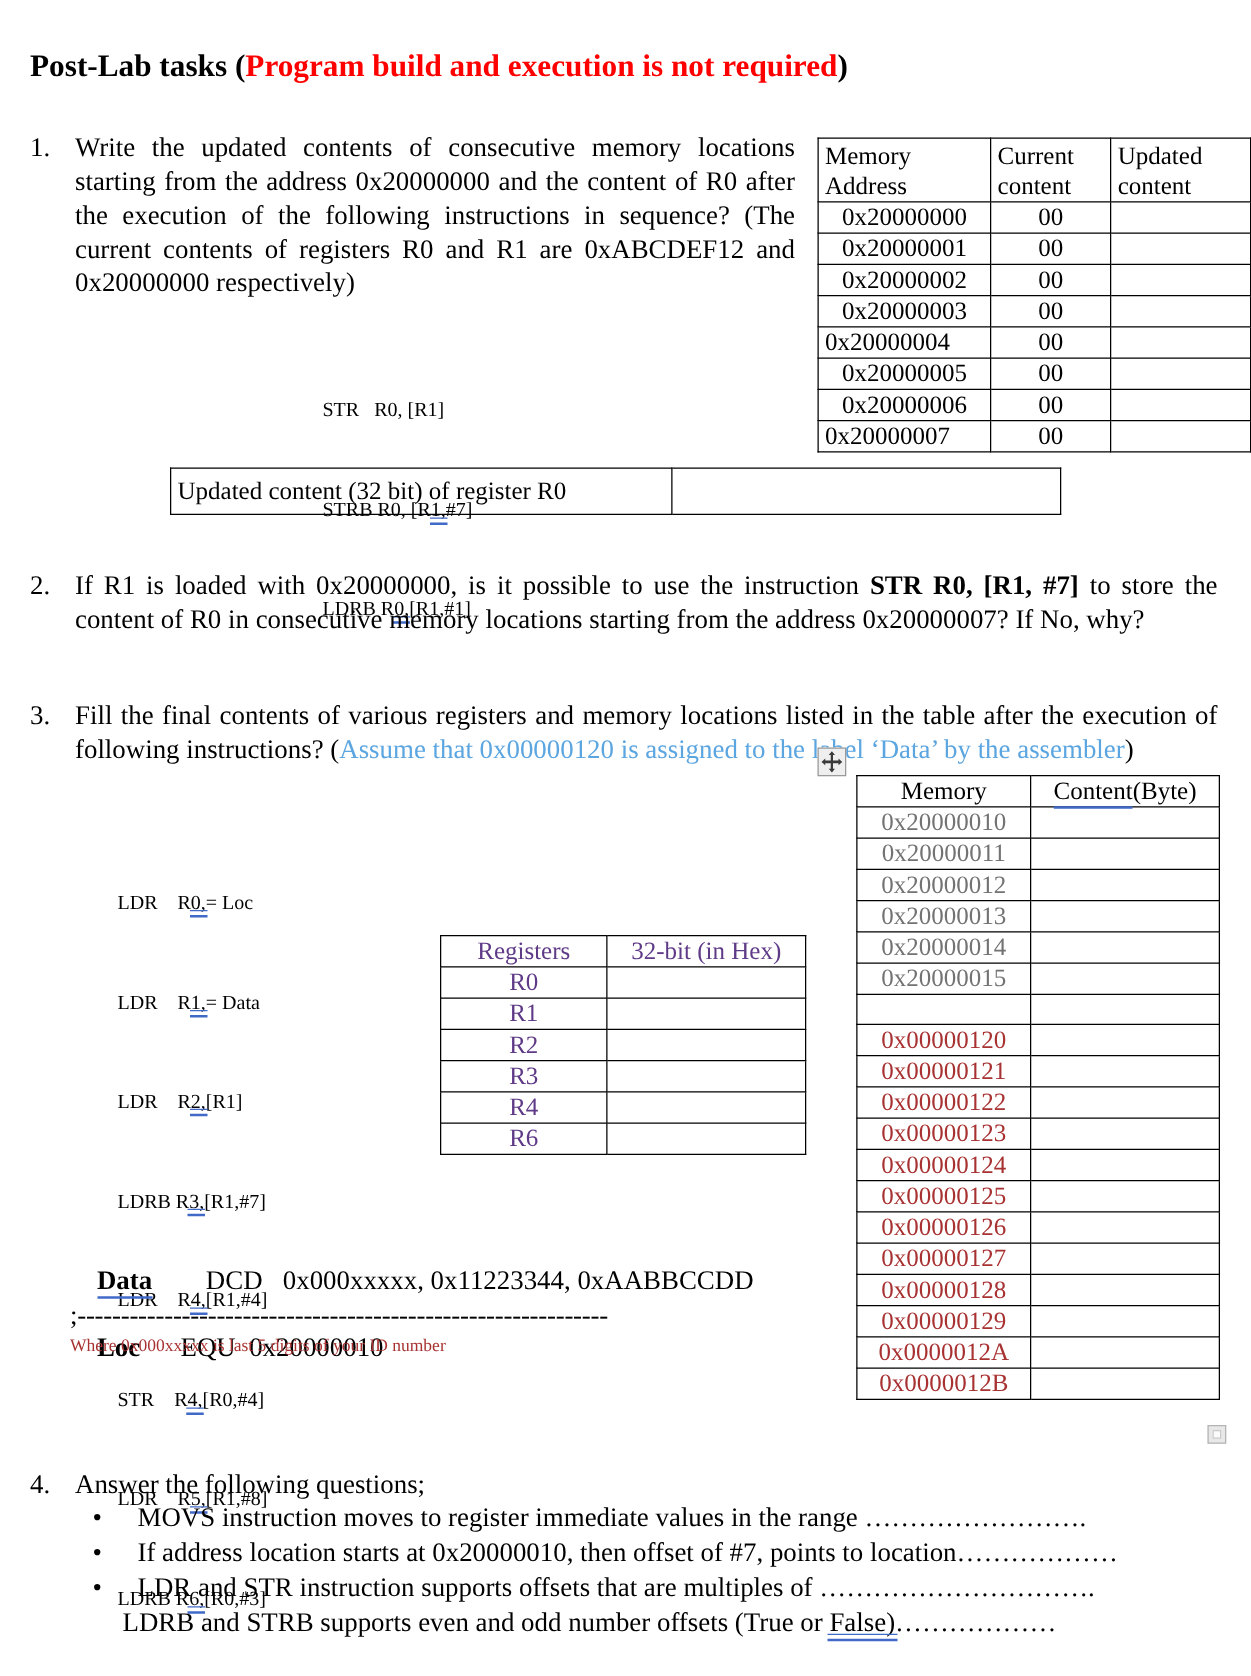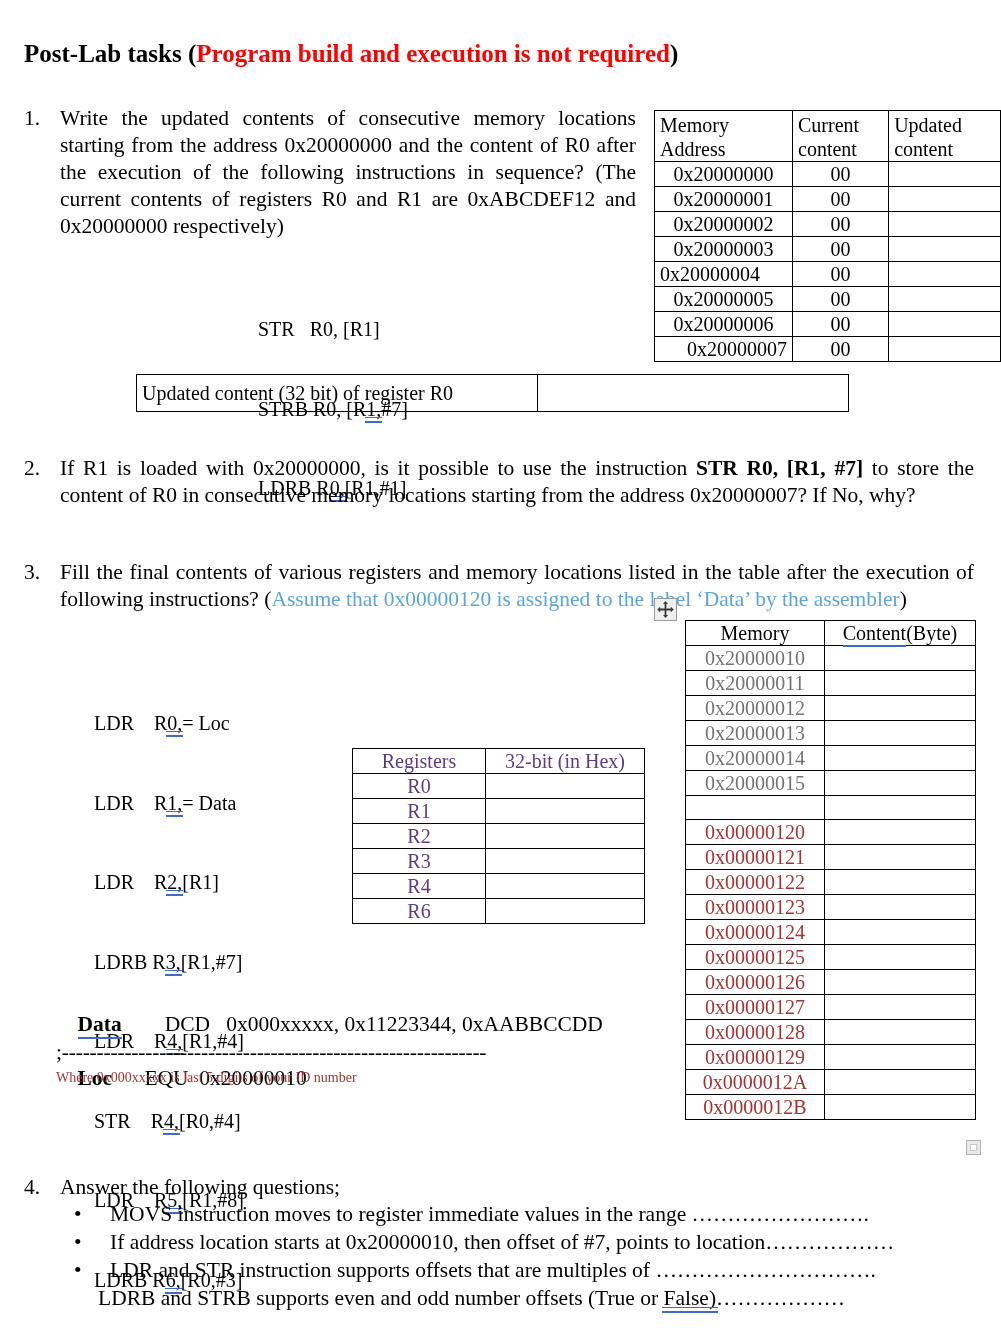--- a/index.html
+++ b/index.html
@@ -45,21 +45,21 @@
   }
   .item-body {
     font-size: 21.5px;
     line-height: 27px;
   }
   .justify { text-align: justify; text-align-last: left; }
 
   
   .code-block {
     position: absolute;
-    font-size: 20px;
+    font-size: 16px;
     line-height: 26.5px;
     white-space: pre;
   }
   .code-block .ln { display: block; }
 
   
   .sq {
     position: relative;
     text-decoration: none;
   }
@@ -259,21 +259,21 @@
           <td class="c-addr" style="text-align:center">0x20000005</td>
           <td class="c-cur">00</td>
           <td class="c-upd"></td>
         </tr>
       <tr>
           <td class="c-addr" style="text-align:center">0x20000006</td>
           <td class="c-cur">00</td>
           <td class="c-upd"></td>
         </tr>
       <tr>
-          <td class="c-addr" style="text-align:right">0x20000007</td>
+          <td class="c-addr" style="text-align:left">0x20000007</td>
           <td class="c-cur">00</td>
           <td class="c-upd"></td>
         </tr>
     </tbody>
   </table>
 
   <table class="doc-tbl" id="tbl-r0">
     <tbody>
       <tr>
         <td class="c-lbl">Updated content (32 bit) of register R0</td>

